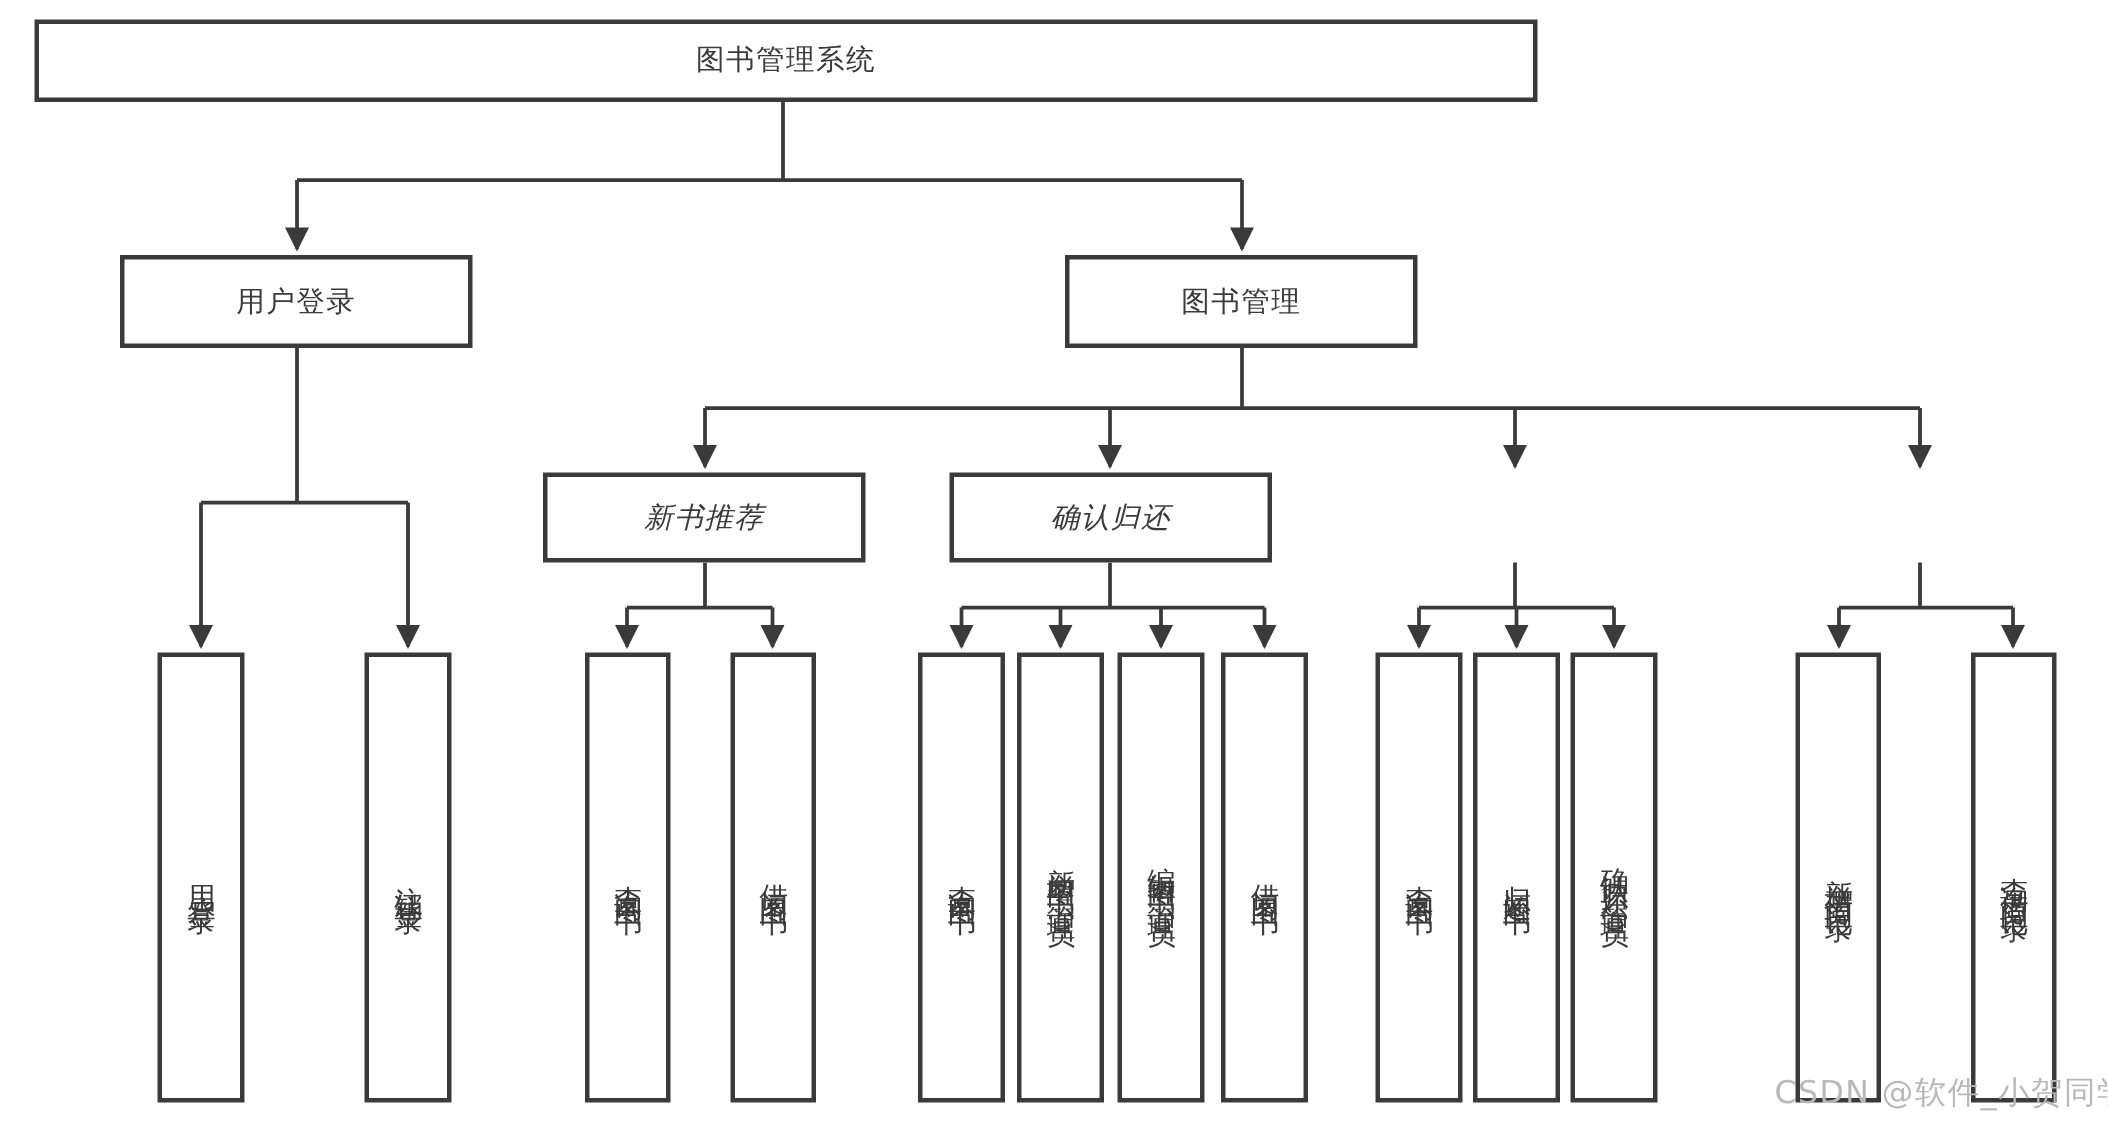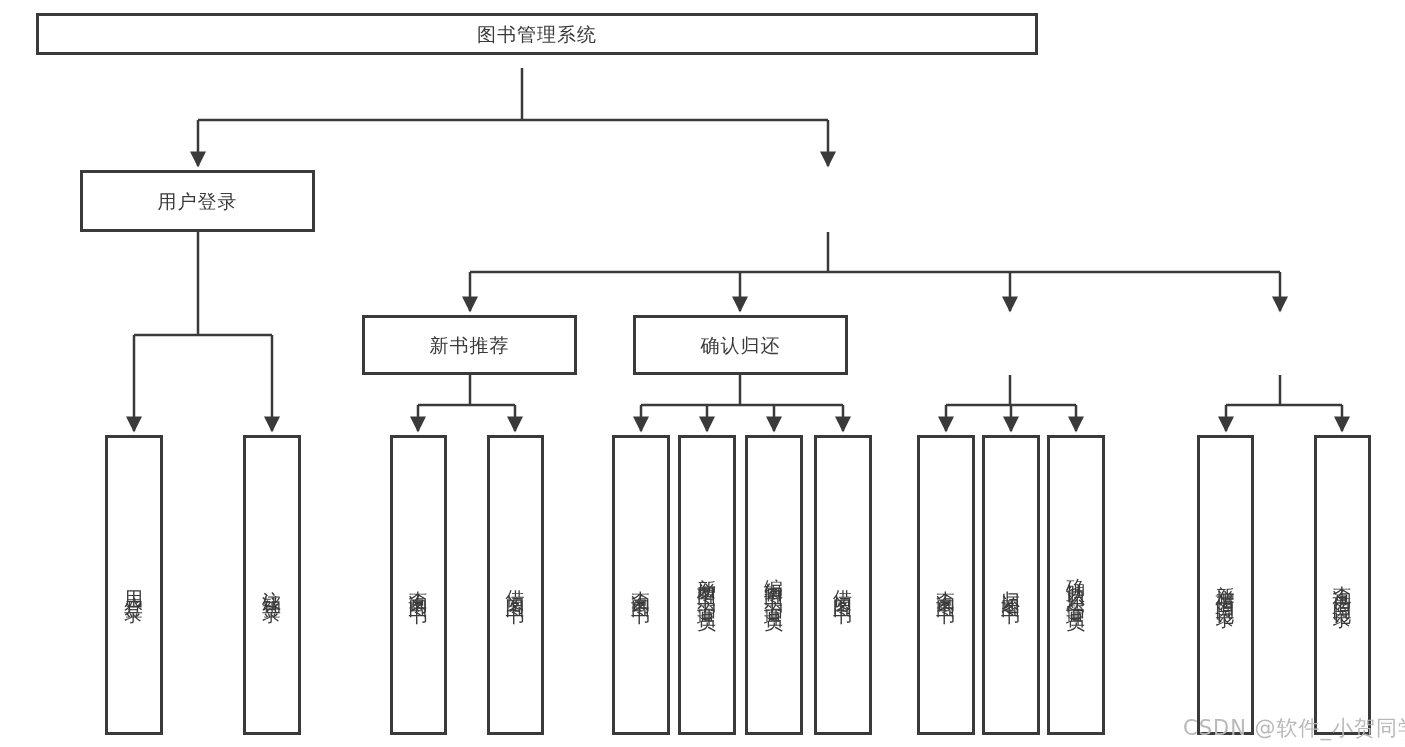--- a/index.html
+++ b/index.html
@@ -22,23 +22,23 @@
     border:3px solid var(--line);
     background:#fff;
     display:flex; align-items:center; justify-content:center;
     color:var(--text);
     font-size:19px;
     letter-spacing:1px;
     text-align:center;
     line-height:1.2;
     white-space:nowrap;
   }
-  .hbox-root{ left:36px; top:13px; width:1002px; height:42px; }
+  .hbox-root{ left:23px; top:13px; width:1002px; height:55px; }
   .hbox-l2{ top:170px; width:235px; height:62px; }
-  .hbox-l3{ top:315px; width:215px; height:60px; }
+  .hbox-l3{ top:315px; width:215px; height:60px;font-style:italic; }
   .vbox{
     top:435px; width:58px; height:300px;
     writing-mode:vertical-rl;
     text-orientation:mixed;
     letter-spacing:5px;
     white-space:normal;
   }
   .watermark{
     position:absolute;
     left:1183px; top:714px;
@@ -85,20 +85,21 @@
     <line x1="946" y1="405" x2="946" y2="431" stroke="#3a3a3a" stroke-width="2.5" marker-end="url(#arrow)"></line>
     <line x1="1011" y1="405" x2="1011" y2="431" stroke="#3a3a3a" stroke-width="2.5" marker-end="url(#arrow)"></line>
     <line x1="1076" y1="405" x2="1076" y2="431" stroke="#3a3a3a" stroke-width="2.5" marker-end="url(#arrow)"></line>
     <line x1="1226" y1="405" x2="1226" y2="431" stroke="#3a3a3a" stroke-width="2.5" marker-end="url(#arrow)"></line>
     <line x1="1342" y1="405" x2="1342" y2="431" stroke="#3a3a3a" stroke-width="2.5" marker-end="url(#arrow)"></line>
   </svg>
 
   <div class="node hbox-root">图书管理系统</div>
 
   <div class="node hbox-l2" style="left:80px">用户登录</div>
+  <div class="node hbox-l2" style="left:710px">图书管理</div>
 
   <div class="node hbox-l3" style="left:362px">新书推荐</div>
   <div class="node hbox-l3" style="left:633px">确认归还</div>
 
   <div class="node vbox" style="left:105px">用户登录</div>
   <div class="node vbox" style="left:243px">注销登录</div>
   <div class="node vbox" style="left:390px;width:57px">查询图书</div>
   <div class="node vbox" style="left:487px;width:57px">借阅图书</div>
   <div class="node vbox" style="left:612px">查询图书</div>
   <div class="node vbox" style="left:678px">新增图书（管理员）</div>

